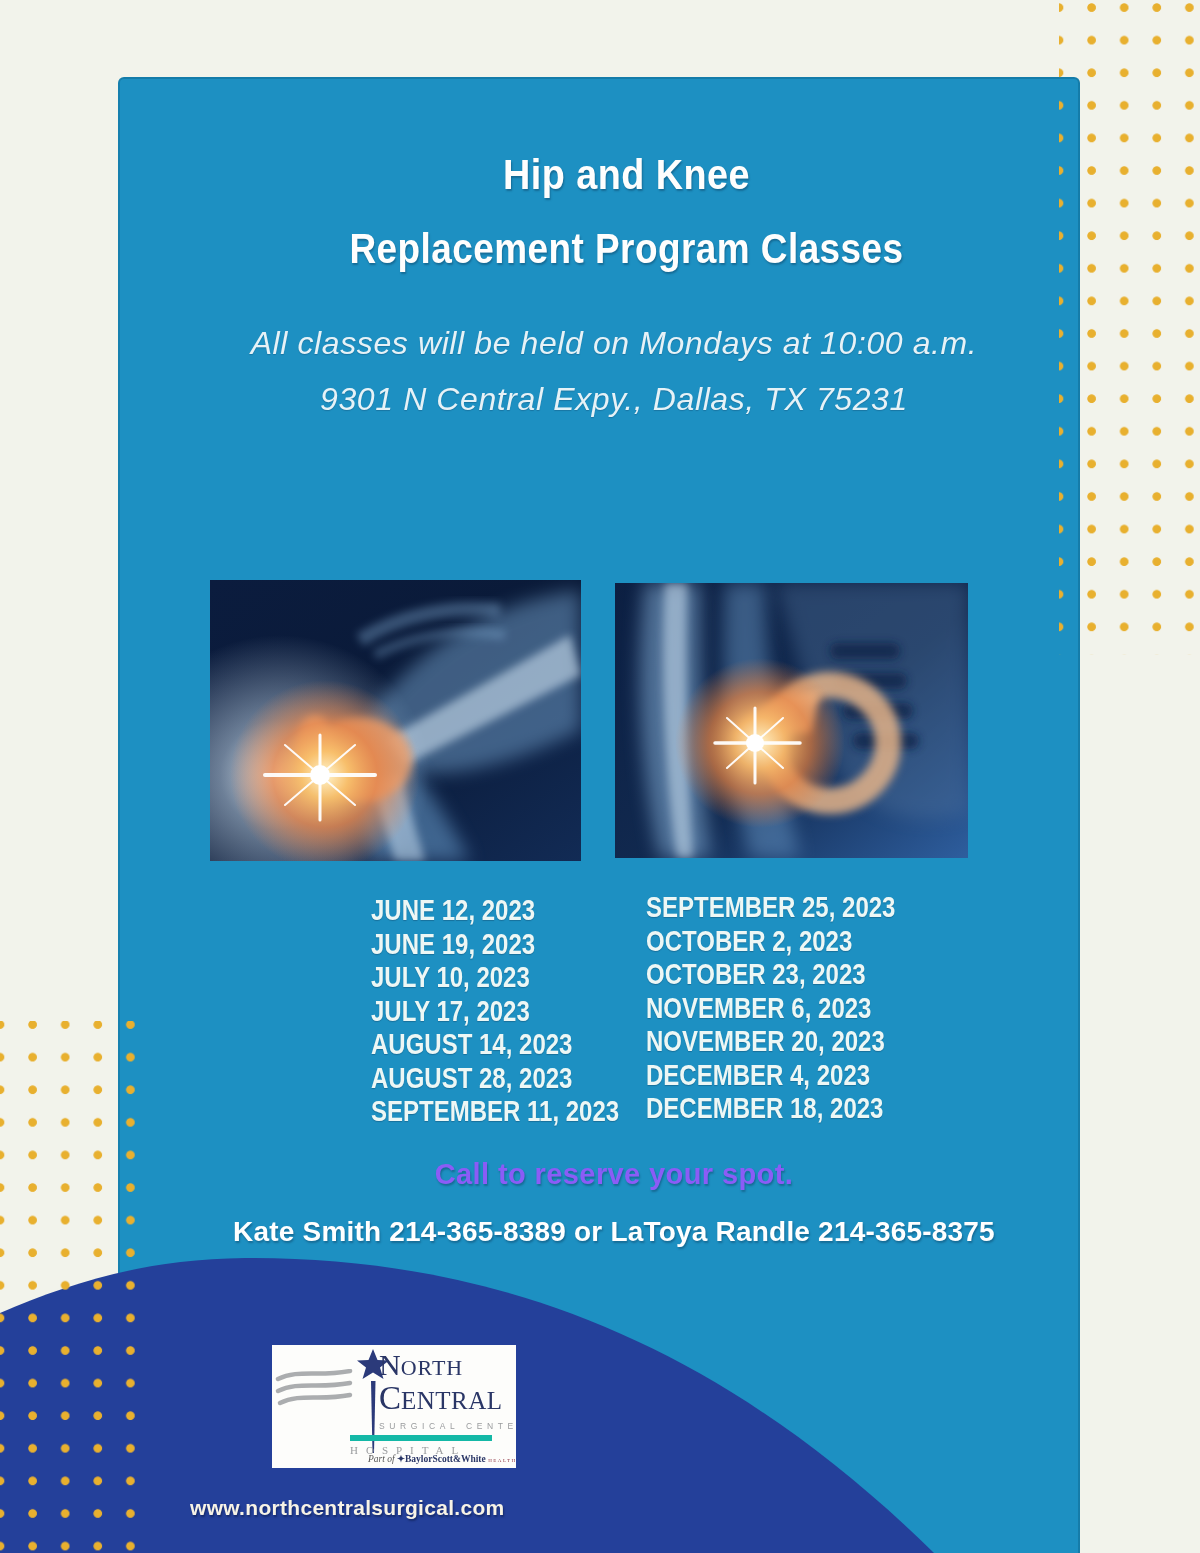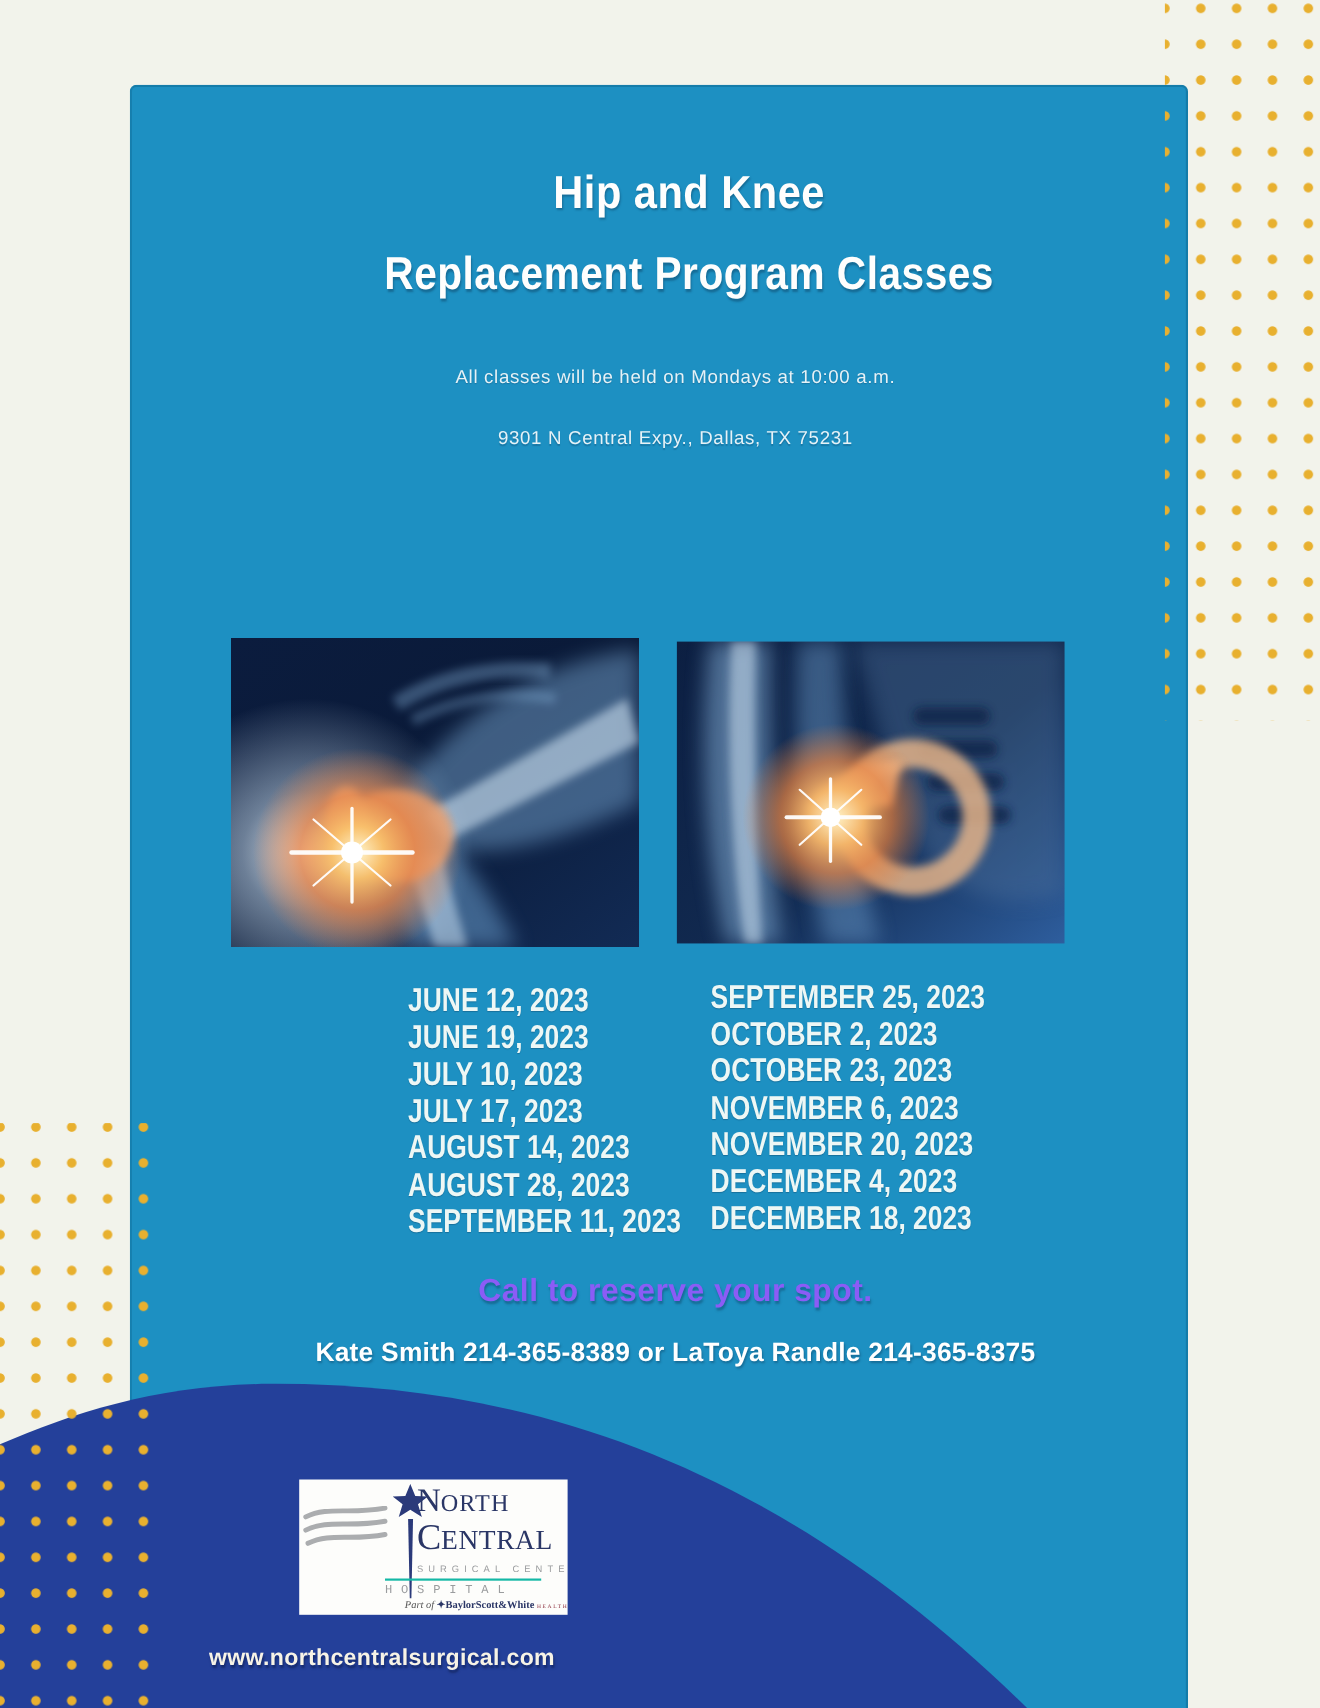--- a/index.html
+++ b/index.html
@@ -52,25 +52,26 @@
     white-space:nowrap;
   }
   
   .info-block{
     position:absolute;left:118px;top:315px;width:962px;
     padding-left:30px;
     text-align:center;z-index:2;
   }
   .info-line{
     color:var(--infocolor);
-    font-size:17px;
+    font-size:32px;
     letter-spacing:.6px;
     line-height:56px;
     text-shadow:0 1px 1px rgba(10,40,70,.25);
     white-space:nowrap;
+    font-style:italic;
   }
   
   .photo{position:absolute;z-index:2;overflow:hidden;}
   .photo svg{display:block;}
   .photo-knee{left:210px;top:580px;width:371px;height:281px;}
   .photo-hip{left:615px;top:583px;width:353px;height:275px;}
   
   .dates-col{
     position:absolute;z-index:2;
     color:var(--datecolor);
@@ -90,21 +91,21 @@
     padding-left:30px;
     text-align:center;z-index:2;
     color:#8b5cf6;font-weight:bold;font-size:29px;
     letter-spacing:.4px;
     text-shadow:1px 2px 2px rgba(10,40,70,.35);
   }
   .contact-line{
     position:absolute;left:118px;top:1216px;width:962px;
     padding-left:30px;
     text-align:center;z-index:2;
-    color:#FFFFFF;font-weight:bold;font-size:24px;
+    color:#FFFFFF;font-weight:bold;font-size:28px;
     letter-spacing:.2px;
     text-shadow:1px 2px 2px rgba(10,40,70,.35);
     white-space:nowrap;
   }
   
   .curve-svg{position:absolute;left:0;top:0;z-index:3;pointer-events:none;}
   
   .logo-box{
     position:absolute;left:272px;top:1345px;
     width:244px;height:123px;
@@ -120,23 +121,23 @@
   .logo-name .row2{display:block;margin-top:2px;}
   .logo-name .row2 .big{font-size:33px;}
   .logo-name .row2 .caps{font-size:25px;letter-spacing:.5px;}
   .logo-sub1{
     position:absolute;left:107px;top:76px;width:113px;
     color:#9A9C9E;font-family:"Liberation Sans",sans-serif;
     font-size:8.5px;letter-spacing:4.6px;white-space:nowrap;
   }
   .logo-sub2{
     position:absolute;left:78px;top:90px;width:142px;
-    border-top:2px solid #14b8a6;
+    border-top:6px solid #14b8a6;
     padding-top:3px;
-    color:#9A9C9E;font-family:Liberation Mono, monospace;
+    color:#9A9C9E;font-family:Liberation Serif, serif;
     font-size:11px;letter-spacing:8px;white-space:nowrap;
   }
   .logo-partof{
     position:absolute;left:96px;top:108px;
     color:var(--logonavy);font-size:9.5px;white-space:nowrap;
   }
   .logo-partof .partof{font-style:italic;color:#555;}
   .logo-partof .parent{font-weight:bold;color:var(--logonavy);}
   .logo-partof .suffix{font-size:5px;letter-spacing:1.5px;color:#8a2b3a;}
   

